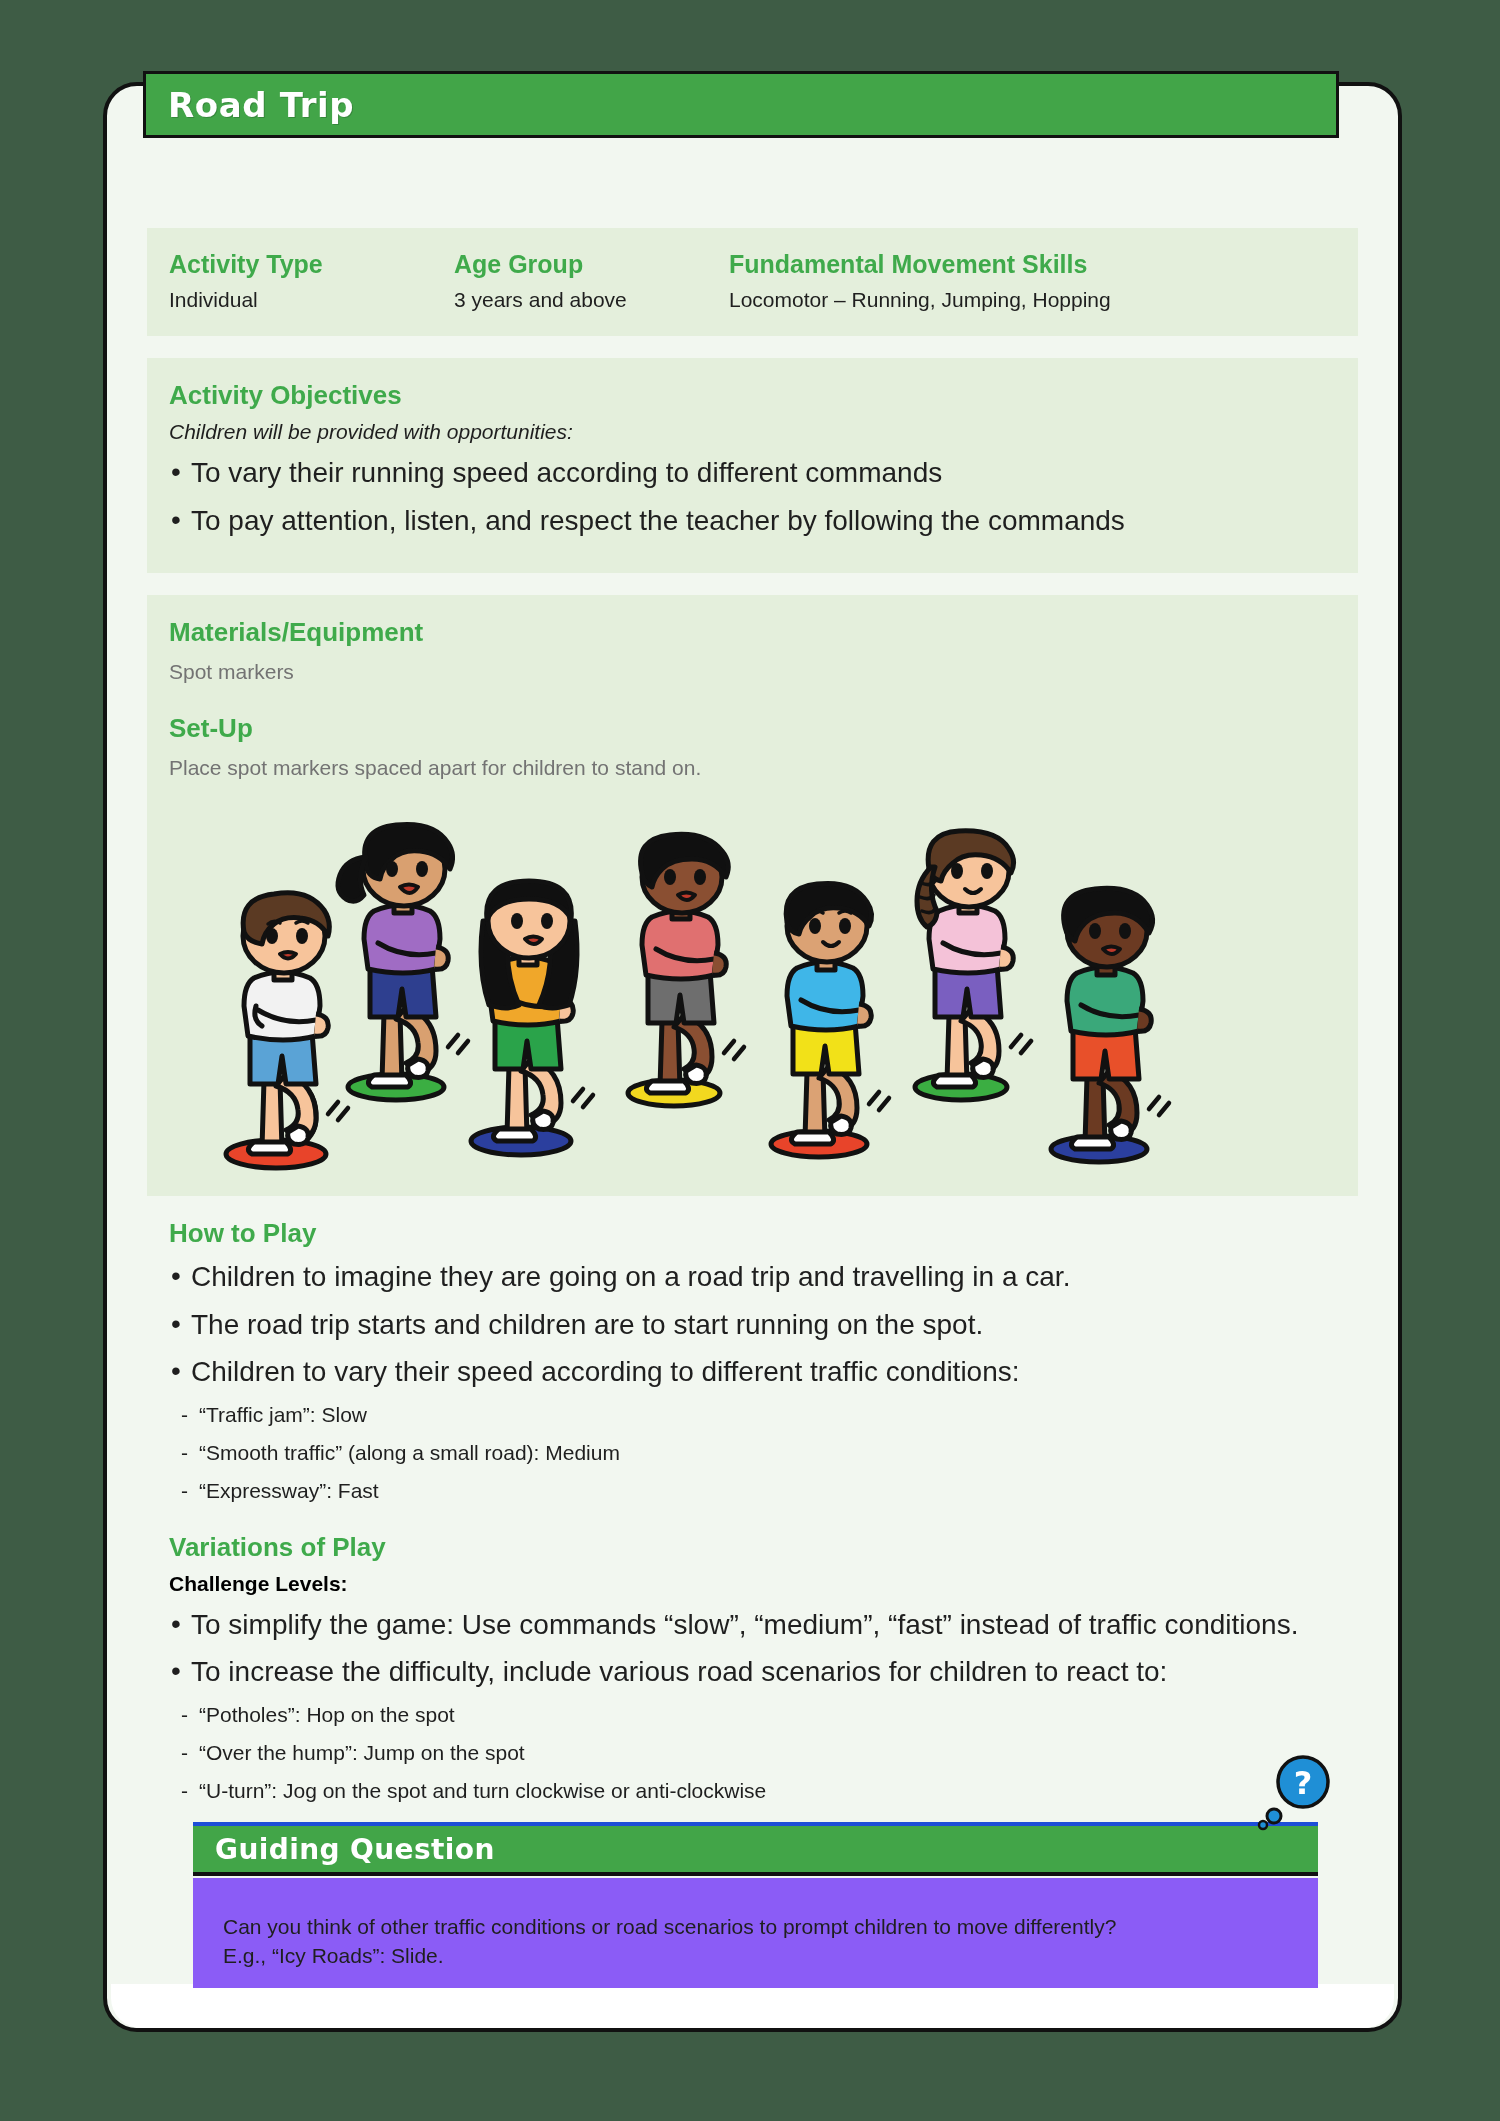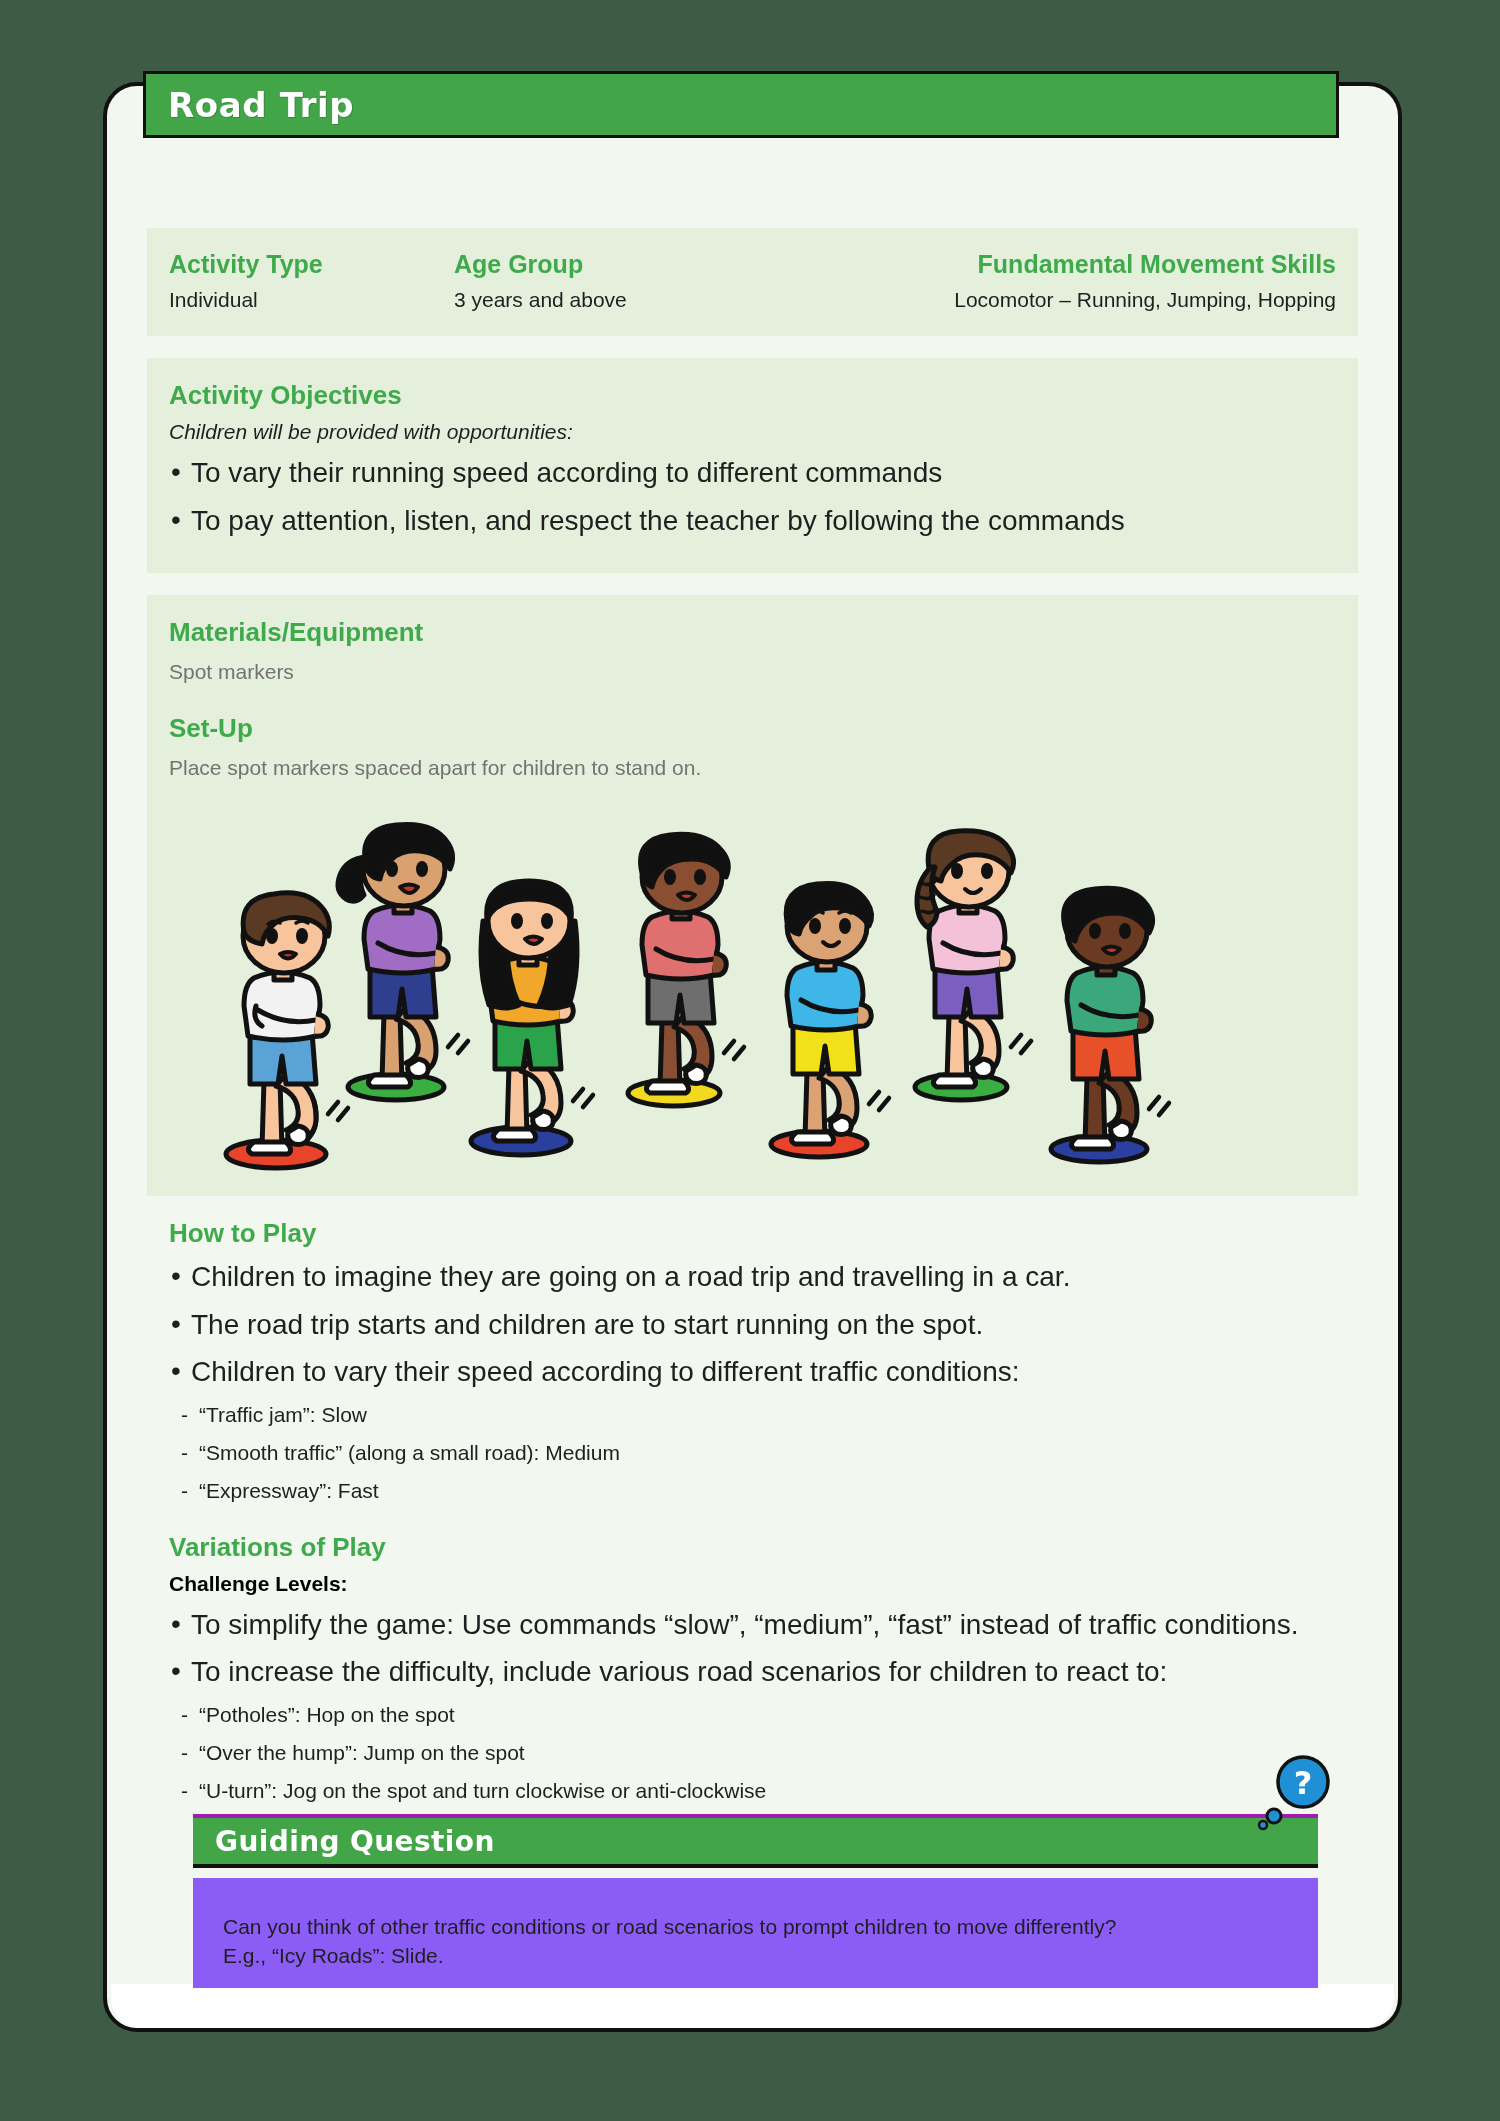--- a/index.html
+++ b/index.html
@@ -71,21 +71,21 @@
   }
 
   
   .info-row {
     display: flex;
     align-items: flex-start;
   }
   .info-col { flex: 0 0 auto; }
   .info-col.c1 { width: 285px; }
   .info-col.c2 { width: 275px; }
-  .info-col.c3 { flex: 1 1 auto; text-align: right; }
+  .info-col.c3 { flex: 1 1 auto; }
 
   .info-label {
     color: #3faa4b;
     font-size: 25px;
     font-weight: bold;
     margin-bottom: 9px;
   }
   .info-value {
     color: #1f1f1f;
     font-size: 21px;
@@ -158,25 +158,25 @@
     margin-top: 24px;
   }
 
   
   .free-section { padding: 0 22px; margin-bottom: 6px; }
 
   
   .gq-banner {
     position: absolute;
     left: 86px;
-    bottom: 160px;
+    bottom: 152px;
     width: 1125px;
     height: 54px;
     background: #42a548;
-    border-top: 4px solid #a21caf;
+    border-top: 4px solid #1d4ed8;
     border-bottom: 4px solid #111111;
     display: flex;
     align-items: center;
     z-index: 4;
   }
   .gq-title {
     color: #ffffff;
     font-size: 28px;
     font-weight: bold;
     padding-left: 22px;

